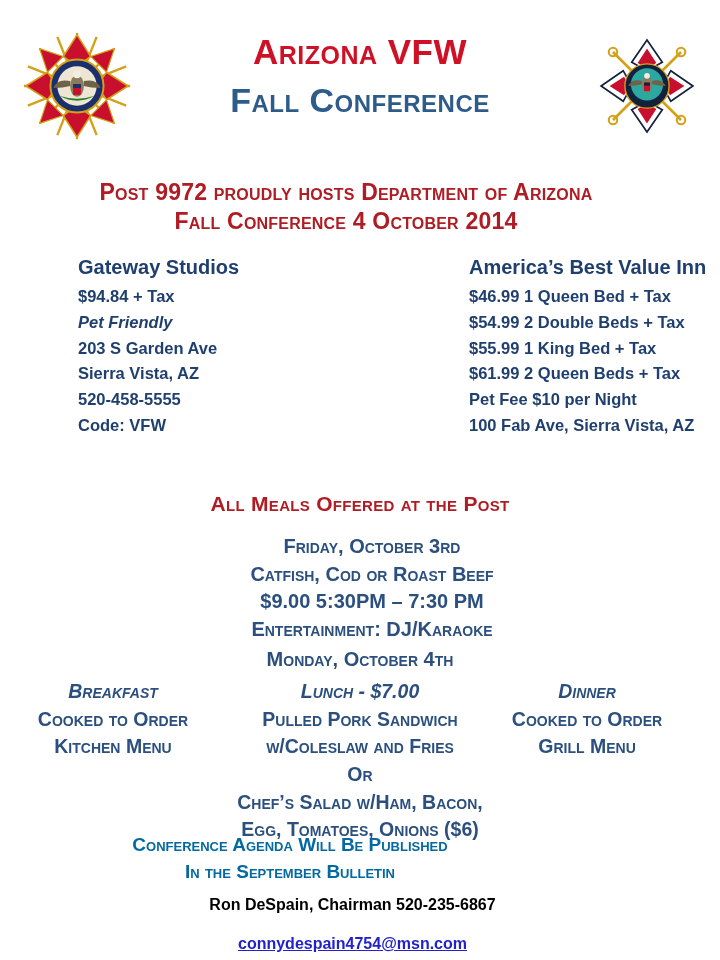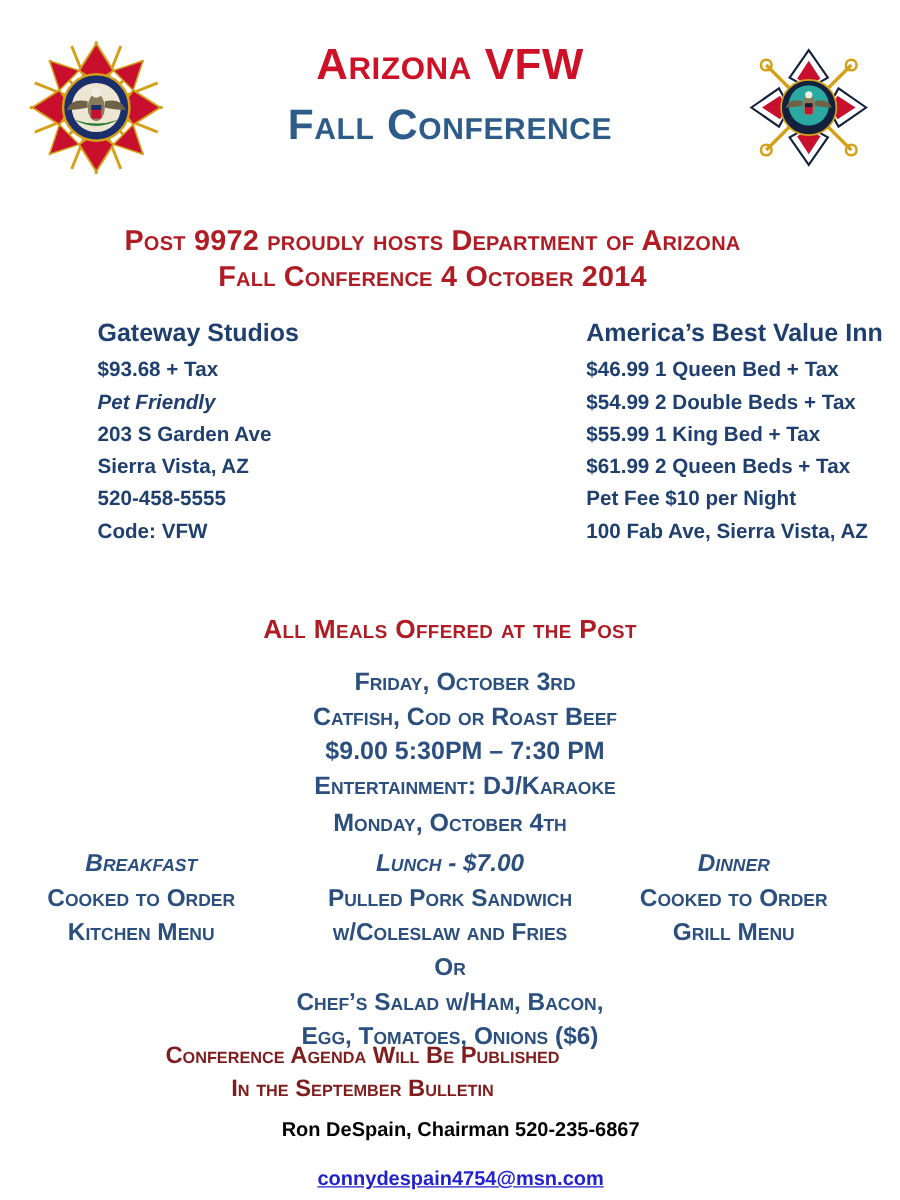--- a/index.html
+++ b/index.html
@@ -178,30 +178,30 @@
 
   
   .agenda {
     position: absolute;
     top: 832px;
     left: 0;
     width: 580px;
     text-align: center;
     font-size: 19px;
     font-weight: bold;
-    color: #7f1d1d;
+    color: #0369a1;
     font-variant: small-caps;
     line-height: 1.42;
   }
   .agenda div { white-space: nowrap; }
 
   .contact {
     position: absolute;
     top: 896px;
-    left: 16px;
+    left: 0;
     width: 705px;
     text-align: center;
   }
   .contact-name {
     font-size: 16px;
     font-weight: bold;
     color: #000000;
     white-space: nowrap;
   }
   .contact-email {
@@ -307,21 +307,21 @@
 
   <div class="host-block">
     <div class="host-line">Post 9972 proudly hosts Department of Arizona</div>
     <div class="host-line">Fall Conference   4 October 2014</div>
   </div>
 
   <div class="hotels">
 
     <div class="hotel hotel-left">
       <div class="hotel-name">Gateway Studios</div>
-      <div class="hotel-line">$93.68 + Tax</div>
+      <div class="hotel-line">$94.84 + Tax</div>
       <div class="hotel-line italic">Pet Friendly</div>
       <div class="hotel-line">203 S Garden Ave</div>
       <div class="hotel-line">Sierra Vista, AZ</div>
       <div class="hotel-line">520-458-5555</div>
       <div class="hotel-line">Code:  VFW</div>
     </div>
 
     <div class="hotel hotel-right">
       <div class="hotel-name">America’s Best Value Inn</div>
       <div class="hotel-line">$46.99  1 Queen Bed + Tax</div>

